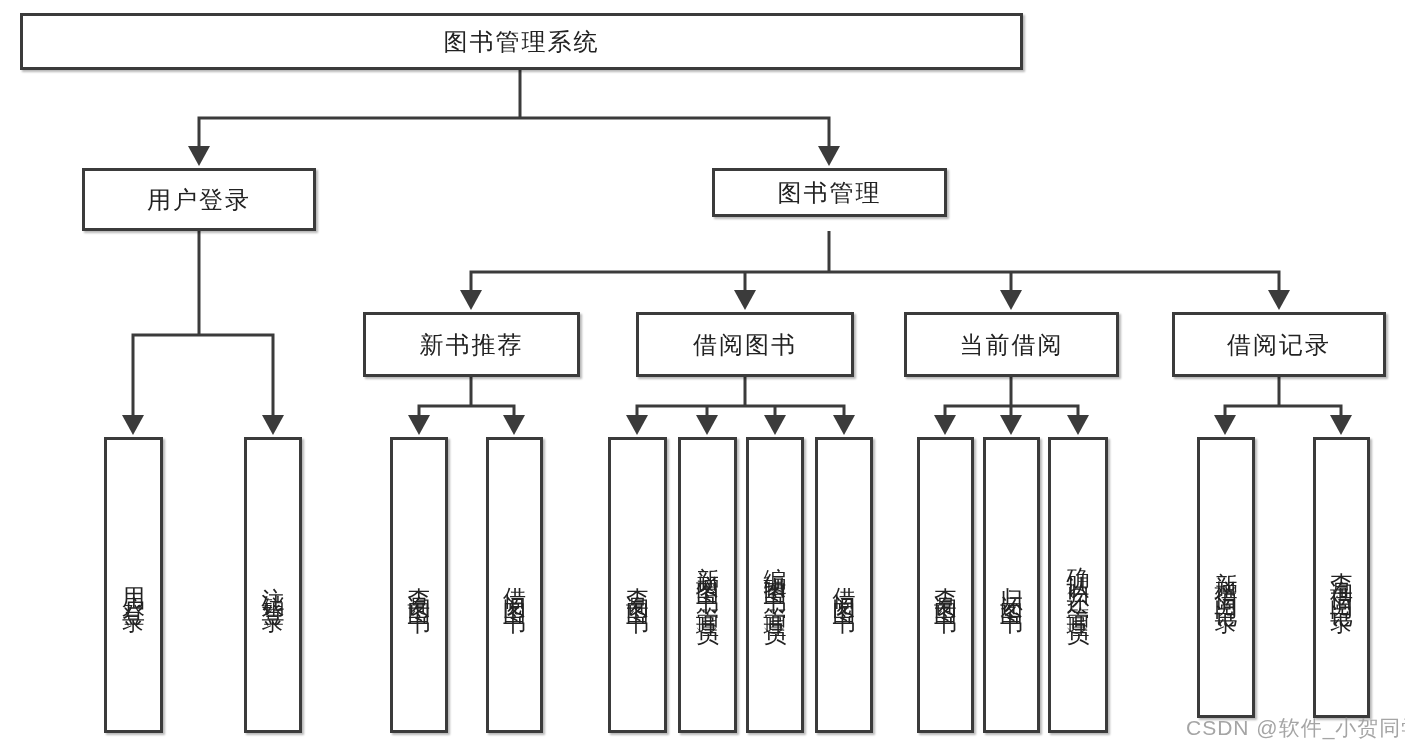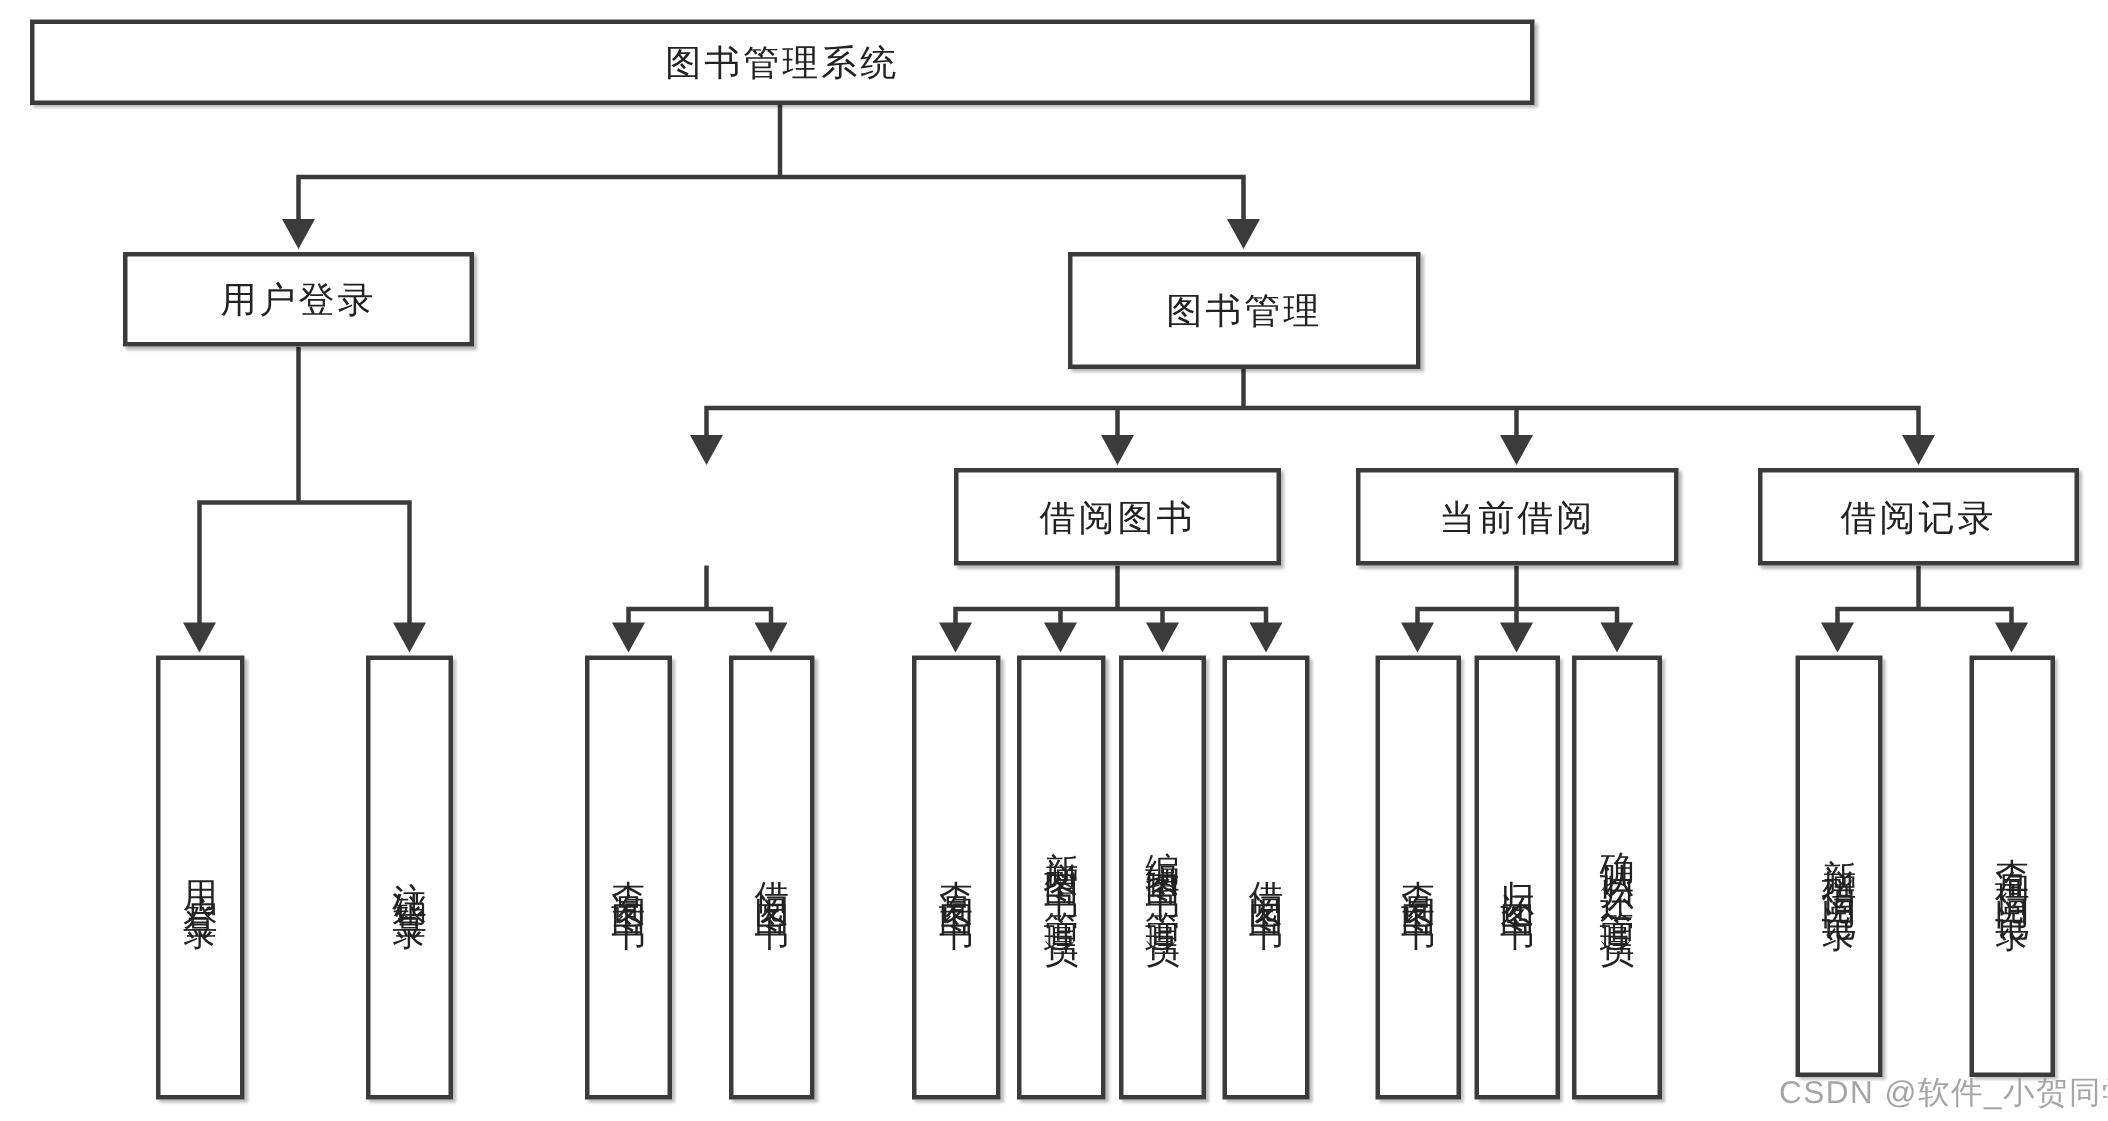--- a/index.html
+++ b/index.html
@@ -100,22 +100,23 @@
       <polygon points="1000,415 1022,415 1011,435"></polygon>
       <polygon points="1067,415 1089,415 1078,435"></polygon>
       <polygon points="1214,415 1236,415 1225,435"></polygon>
       <polygon points="1330,415 1352,415 1341,435"></polygon>
     </g>
   </svg>
 
   <div class="box h-label" style="left:20px;top:13px;width:1003px;height:57px;">图书管理系统</div>
 
   <div class="box h-label" style="left:82px;top:168px;width:234px;height:63px;">用户登录</div>
-  <div class="box h-label" style="left:712px;top:168px;width:235px;height:78px;">图书管理</div>
+  <div class="box h-label" style="left:712px;top:168px;width:235px;height:49px;">图书管理</div>
 
+  <div class="box h-label" style="left:363px;top:312px;width:217px;height:65px;">新书推荐</div>
   <div class="box h-label" style="left:636px;top:312px;width:218px;height:65px;">借阅图书</div>
   <div class="box h-label" style="left:904px;top:312px;width:215px;height:65px;">当前借阅</div>
   <div class="box h-label" style="left:1172px;top:312px;width:214px;height:65px;">借阅记录</div>
 
   <div class="box v-box" style="left:104px;top:437px;width:59px;height:296px;">用户登录</div>
   <div class="box v-box" style="left:244px;top:437px;width:58px;height:296px;">注销登录</div>
 
   <div class="box v-box" style="left:390px;top:437px;width:58px;height:296px;">查询图书</div>
   <div class="box v-box" style="left:486px;top:437px;width:57px;height:296px;">借阅图书</div>
 

